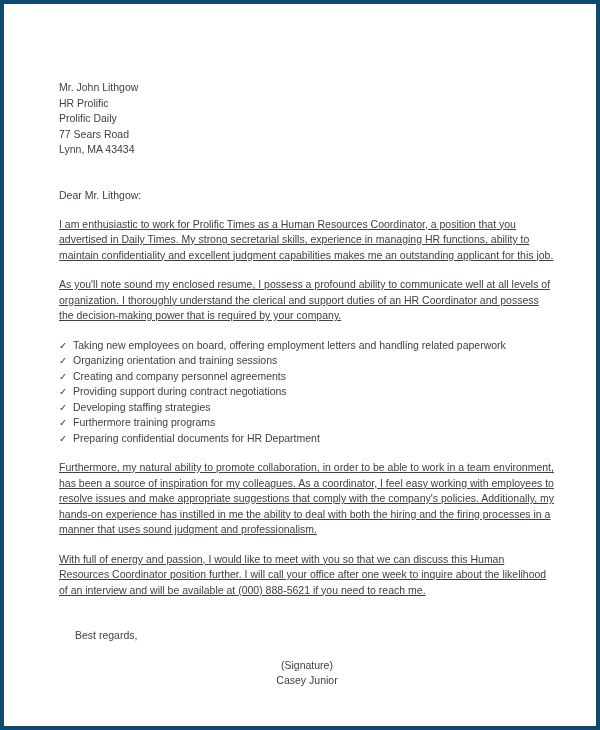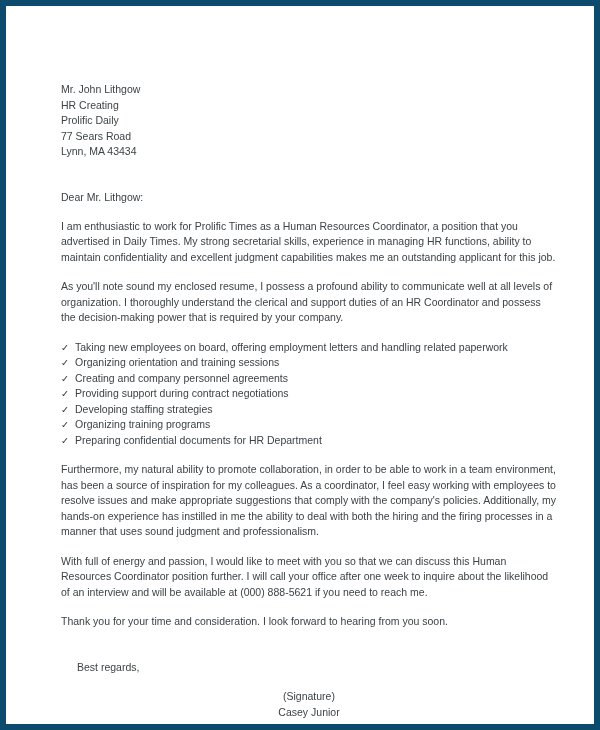--- a/index.html
+++ b/index.html
@@ -11,21 +11,21 @@
     width: 600px;
     height: 730px;
     font-family: "Liberation Sans", sans-serif;
     -webkit-font-smoothing: antialiased;
   }
   .page {
     box-sizing: border-box;
     width: 600px;
     height: 730px;
     background: #ffffff;
-    border: 6px solid #0c4a6e;
+    border: 4px solid #0c4a6e;
     padding: 0;
     position: relative;
     overflow: hidden;
   }
   .letter {
     position: absolute;
     left: 55px;
     top: 76px;
     width: 496px;
     color: #3c4246;
@@ -41,20 +41,21 @@
     white-space: nowrap;
   }
   .salutation {
     margin: 0 0 14px 0;
     line-height: 15px;
   }
   .para {
     margin: 0 0 14px 0;
     line-height: 15.5px;
     text-align: left;
+    text-decoration: underline;
   }
   .para.tight {
     margin-bottom: 12px;
   }
   .skills-list {
     list-style: none;
     margin: 0 0 14px 0;
     padding: 0;
   }
   .skill-item {
@@ -86,21 +87,21 @@
   }
 </style>
 </head>
 <body>
 
 <div class="page">
   <div class="letter">
 
     <div class="address-block">
       <span class="address-line">Mr. John Lithgow</span>
-      <span class="address-line">HR Creating</span>
+      <span class="address-line">HR Prolific</span>
       <span class="address-line">Prolific Daily</span>
       <span class="address-line">77 Sears Road</span>
       <span class="address-line">Lynn, MA 43434</span>
     </div>
 
     <p class="salutation">Dear Mr. Lithgow:</p>
 
     <p class="para">I am enthusiastic to work for Prolific Times as a Human Resources Coordinator, a position that you advertised in Daily Times. My strong secretarial skills, experience in managing HR functions, ability to maintain confidentiality and excellent judgment capabilities makes me an outstanding applicant for this job.</p>
 
     <p class="para">As you'll note sound my enclosed resume, I possess a profound ability to communicate well at all levels of organization. I thoroughly understand the clerical and support duties of an HR Coordinator and possess the decision-making power that is required by your company.</p>
@@ -122,33 +123,32 @@
       <li class="skill-item">
         <span class="check-icon">✓</span>
         <span class="skill-text">Providing support during contract negotiations</span>
       </li>
       <li class="skill-item">
         <span class="check-icon">✓</span>
         <span class="skill-text">Developing staffing strategies</span>
       </li>
       <li class="skill-item">
         <span class="check-icon">✓</span>
-        <span class="skill-text">Organizing training programs</span>
+        <span class="skill-text">Furthermore training programs</span>
       </li>
       <li class="skill-item">
         <span class="check-icon">✓</span>
         <span class="skill-text">Preparing confidential documents for HR Department</span>
       </li>
     </ul>
 
     <p class="para">Furthermore, my natural ability to promote collaboration, in order to be able to work in a team environment, has been a source of inspiration for my colleagues. As a coordinator, I feel easy working with employees to resolve issues and make appropriate suggestions that comply with the company's policies. Additionally, my hands-on experience has instilled in me the ability to deal with both the hiring and the firing processes in a manner that uses sound judgment and professionalism.</p>
 
     <p class="para">With full of energy and passion, I would like to meet with you so that we can discuss this Human Resources Coordinator position further. I will call your office after one week to inquire about the likelihood of an interview and will be available at (000) 888-5621 if you need to reach me.</p>
 
-    <p class="para">Thank you for your time and consideration. I look forward to hearing from you soon.</p>
 
     <div class="signoff-block">
       <p class="signoff-regards">Best regards,</p>
       <span class="signoff-line">(Signature)</span>
       <span class="signoff-line">Casey Junior</span>
     </div>
 
   </div>
 </div>
 

